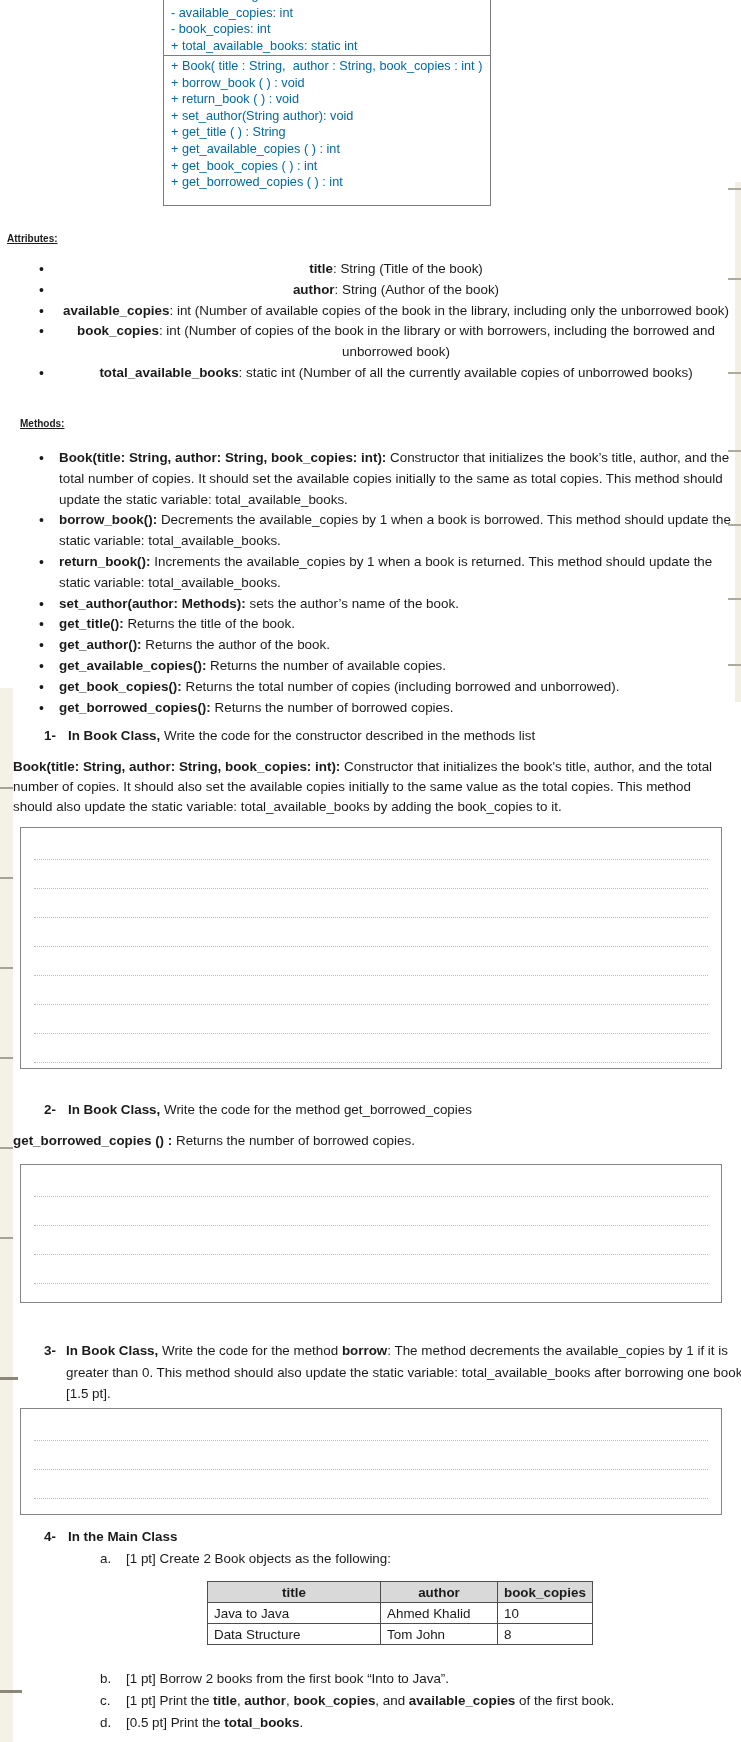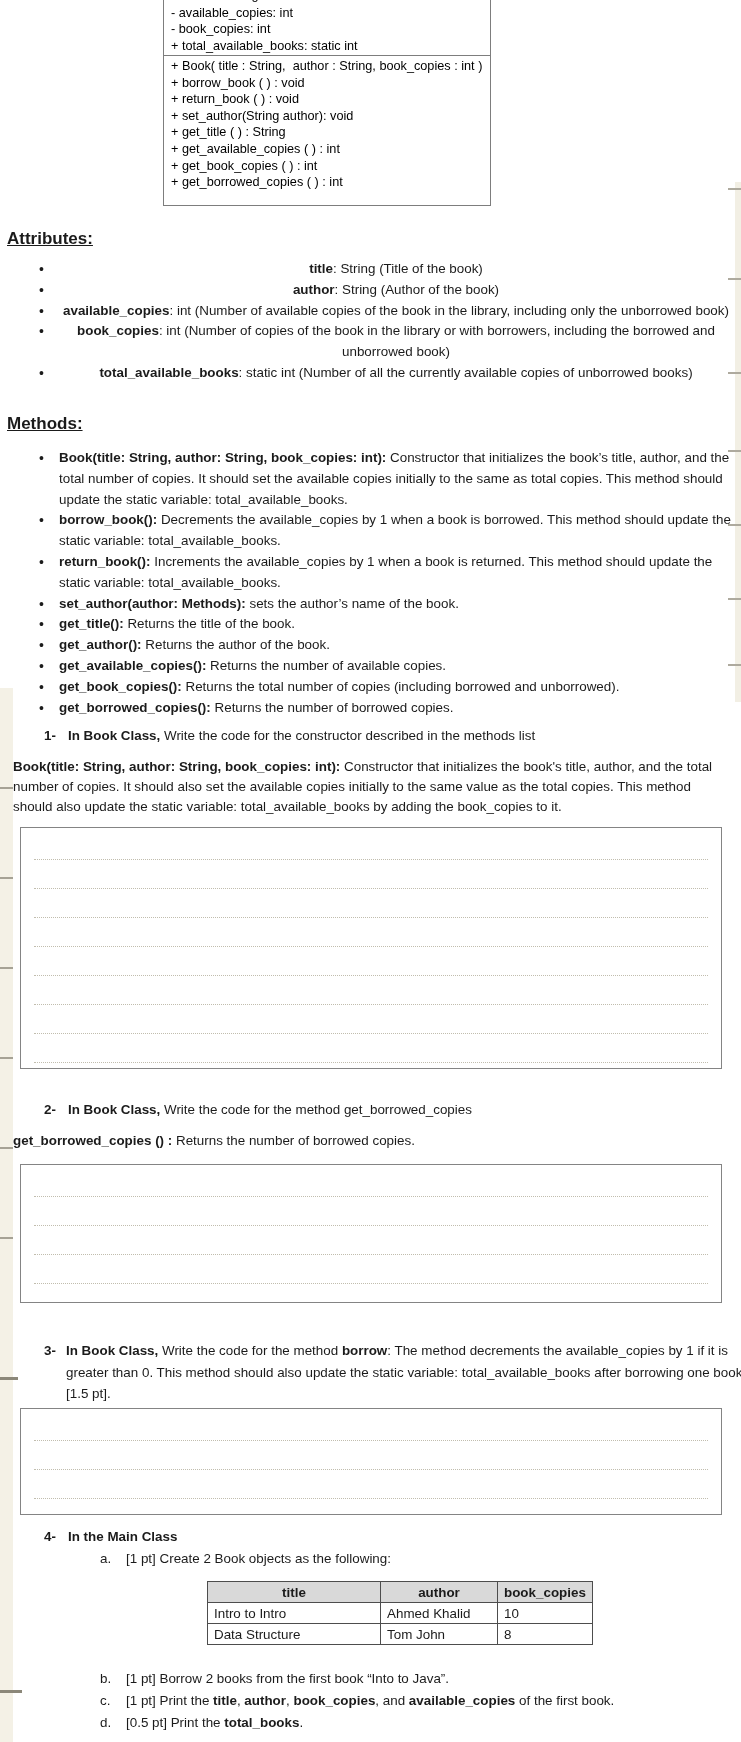--- a/index.html
+++ b/index.html
@@ -4,29 +4,29 @@
 <style>
   html,body{margin:0;padding:0;background:#fff;}
   .page{position:relative;width:741px;height:1742px;background:#ffffff;overflow:hidden;
         font-family:"Liberation Sans",sans-serif;color:#1b1b1b;}
   .abs{position:absolute;}
   .b{font-weight:bold;}
 
   
   .uml-box{left:163px;top:0;width:328px;height:206px;box-sizing:border-box;
            border:1px solid #7d7d7d;border-top:none;overflow:hidden;
-           font-size:12.7px;color:#000000;}
+           font-size:12.7px;color:#0369a1;}
   .uml-clip{height:4px;overflow:hidden;padding-left:7px;}
   .uml-clip-inner{margin-top:-13px;line-height:16.4px;white-space:pre;}
   .uml-attrs{padding:1px 0 1px 7px;border-bottom:1px solid #7d7d7d;}
   .uml-line{line-height:16.4px;white-space:pre;}
   .uml-methods{padding:2px 0 0 7px;}
   .uml-methods .uml-line{line-height:16.55px;}
 
-  .heading{font-size:17px;font-weight:bold;text-decoration:underline;line-height:18px;}
+  .heading{font-size:10px;font-weight:bold;text-decoration:underline;line-height:18px;}
 
   .blist{width:696px;font-size:13.4px;line-height:20.8px;}
   .bitem{position:relative;padding-left:22px;}
   .bitem::before{content:"\2022";position:absolute;left:2px;top:0;font-size:14px;}
 
   .qline{font-size:13.4px;line-height:20px;}
   .qnum{font-weight:bold;display:inline-block;min-width:24px;}
   .qwrap{position:relative;padding-left:22px;}
   .qwrap .qnum{position:absolute;left:0;top:0;min-width:0;}
 
@@ -90,21 +90,21 @@
 
       <div class="bitem"><span class="b">author</span><span>: String (Author of the book)</span></div>
 
       <div class="bitem"><span class="b">available_copies</span><span>: int (Number of available copies of the book in the library, including only the unborrowed book)</span></div>
 
       <div class="bitem"><span class="b">book_copies</span><span>: int (Number of copies of the book in the library or with borrowers, including the borrowed and unborrowed book)</span></div>
 
       <div class="bitem"><span class="b">total_available_books</span><span>: static int (Number of all the currently available copies of unborrowed books)</span></div>
     </div>
 
-  <div class="abs heading" style="left:7px;top:415px;">Methods:</div>
+  <div class="abs heading" style="left:20px;top:415px;">Methods:</div>
 
   <div class="abs blist" style="left:37px;top:448px;">
 
       <div class="bitem"><span class="b">Book(title: String, author: String, book_copies: int):</span><span> Constructor that initializes the book’s title, author, and the total number of copies. It should set the available copies initially to the same as total copies. This method should update the static variable: total_available_books.</span></div>
 
       <div class="bitem"><span class="b">borrow_book():</span><span> Decrements the available_copies by 1 when a book is borrowed. This method should update the static variable: total_available_books.</span></div>
 
       <div class="bitem"><span class="b">return_book():</span><span> Increments the available_copies by 1 when a book is returned. This method should update the static variable: total_available_books.</span></div>
 
       <div class="bitem"><span class="b">set_author(author: Methods):</span><span> sets the author’s name of the book.</span></div>
@@ -178,21 +178,21 @@
       <tr>
 
       <th style="background:#d9d9d9;">title</th>
           <th style="background:#d9d9d9;">author</th>
           <th style="background:#d9d9d9;">book_copies</th>
         </tr>
     </thead>
     <tbody>
 
         <tr>
-          <td>Intro to Intro</td>
+          <td>Java to Java</td>
           <td>Ahmed Khalid</td>
           <td>10</td>
         </tr>
 
         <tr>
           <td>Data Structure</td>
           <td>Tom John</td>
           <td>8</td>
         </tr>
       </tbody>

